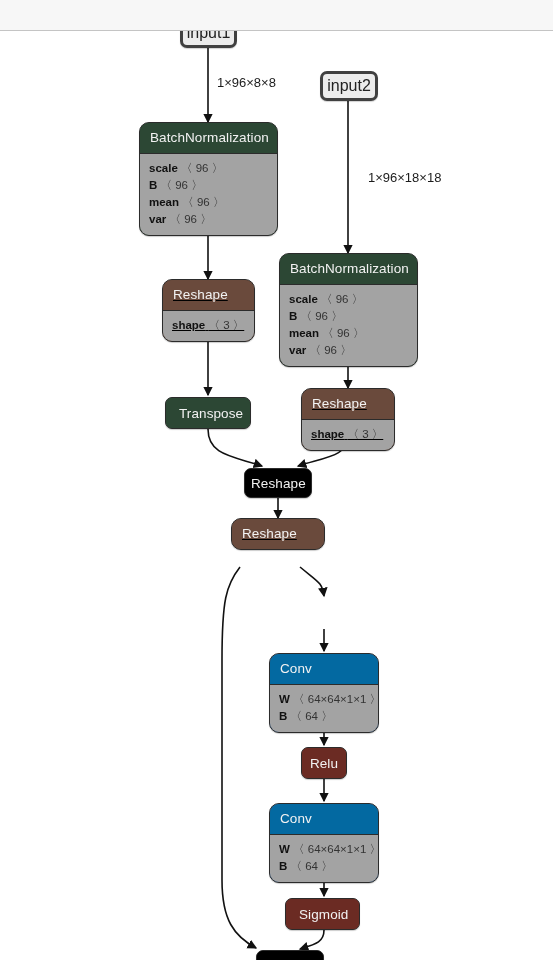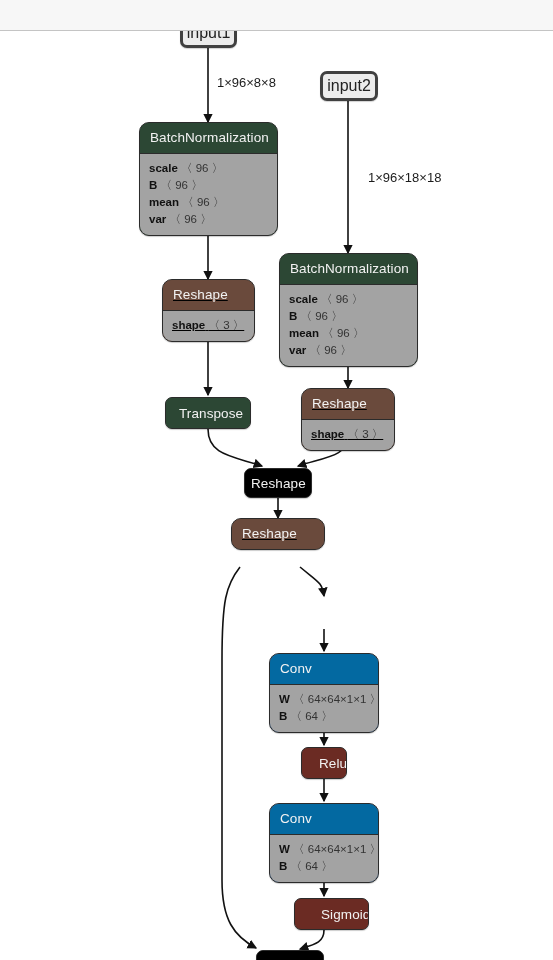--- a/index.html
+++ b/index.html
@@ -80,21 +80,21 @@
     font-weight: normal;
   }
   
   .c-green  .hdr { background: #2c4734; }
   .c-green  { background: #2c4734; }
   .c-brown  .hdr { background: #6a4a3c; }
   .c-brown  { background: #6a4a3c; text-decoration: underline; }
   .c-blue   .hdr { background: #0369a1; }
   .c-blue   { background: #3a608e; }
   .c-red    .hdr { background: #6b2b23; }
-  .c-red    { background: #6b2b23; padding-left: 13px; }
+  .c-red    { background: #6b2b23; }
   .c-black  .hdr { background: #000000; }
   .c-black  { background: #000000; }
   
   .io {
     position: absolute;
     z-index: 20;
     box-sizing: border-box;
     background: #ececec;
     border: 3px solid #404040;
     border-radius: 7px;
@@ -235,21 +235,21 @@
   </div>
 
   <div class="node c-blue" style="left:269px; top:803px; width:110px;">
     <div class="hdr">Conv</div>
     <div class="body">
       <div class="attr"><b>W</b> <span class="dim">〈 64×64×1×1 〉</span></div>
       <div class="attr"><b>B</b> <span class="dim">〈 64 〉</span></div>
     </div>
   </div>
 
-  <div class="node compact c-red" style="left:294px; top:898px; width:75px; height:32px;">
+  <div class="node compact c-red" style="left:285px; top:898px; width:75px; height:32px;">
     <div class="hdr">Sigmoid</div>
   </div>
 
   <div class="node compact c-black" style="left:256px; top:950px; width:68px; height:30px;">
     <div class="hdr" style="padding:8px 6px;"></div>
   </div>
 
 </div>
 
 </body></html>

